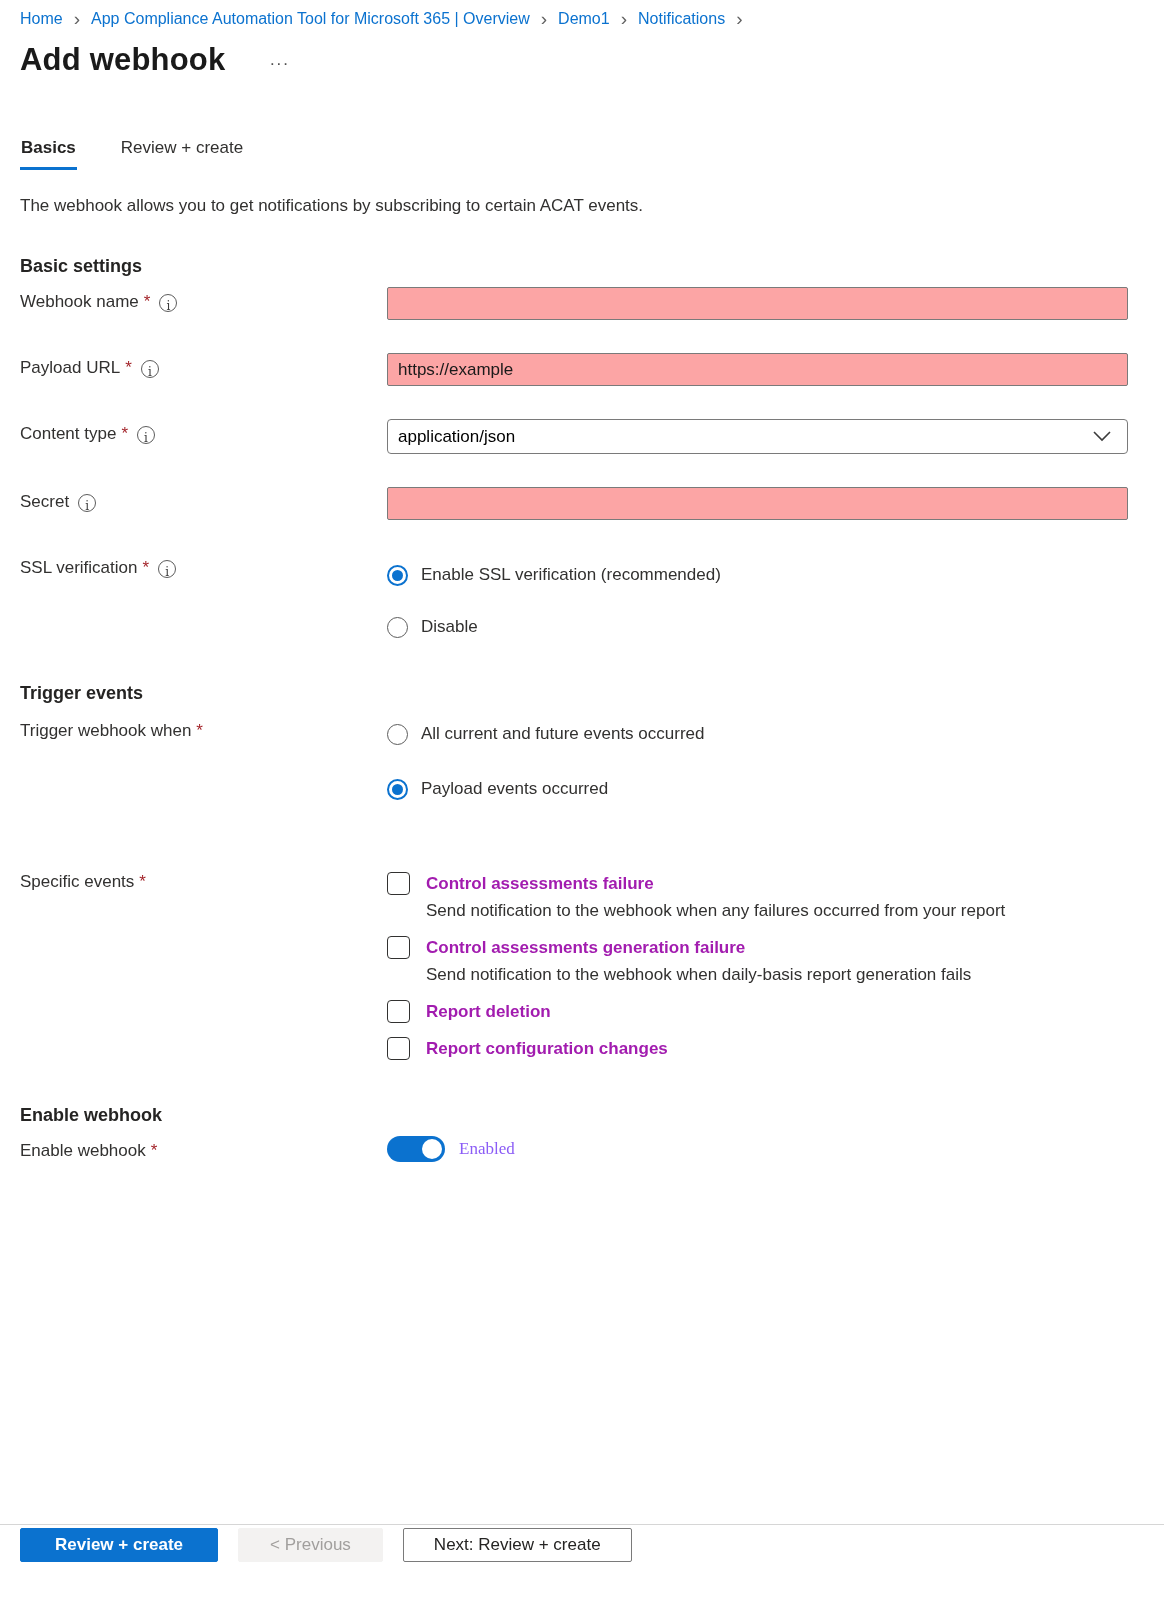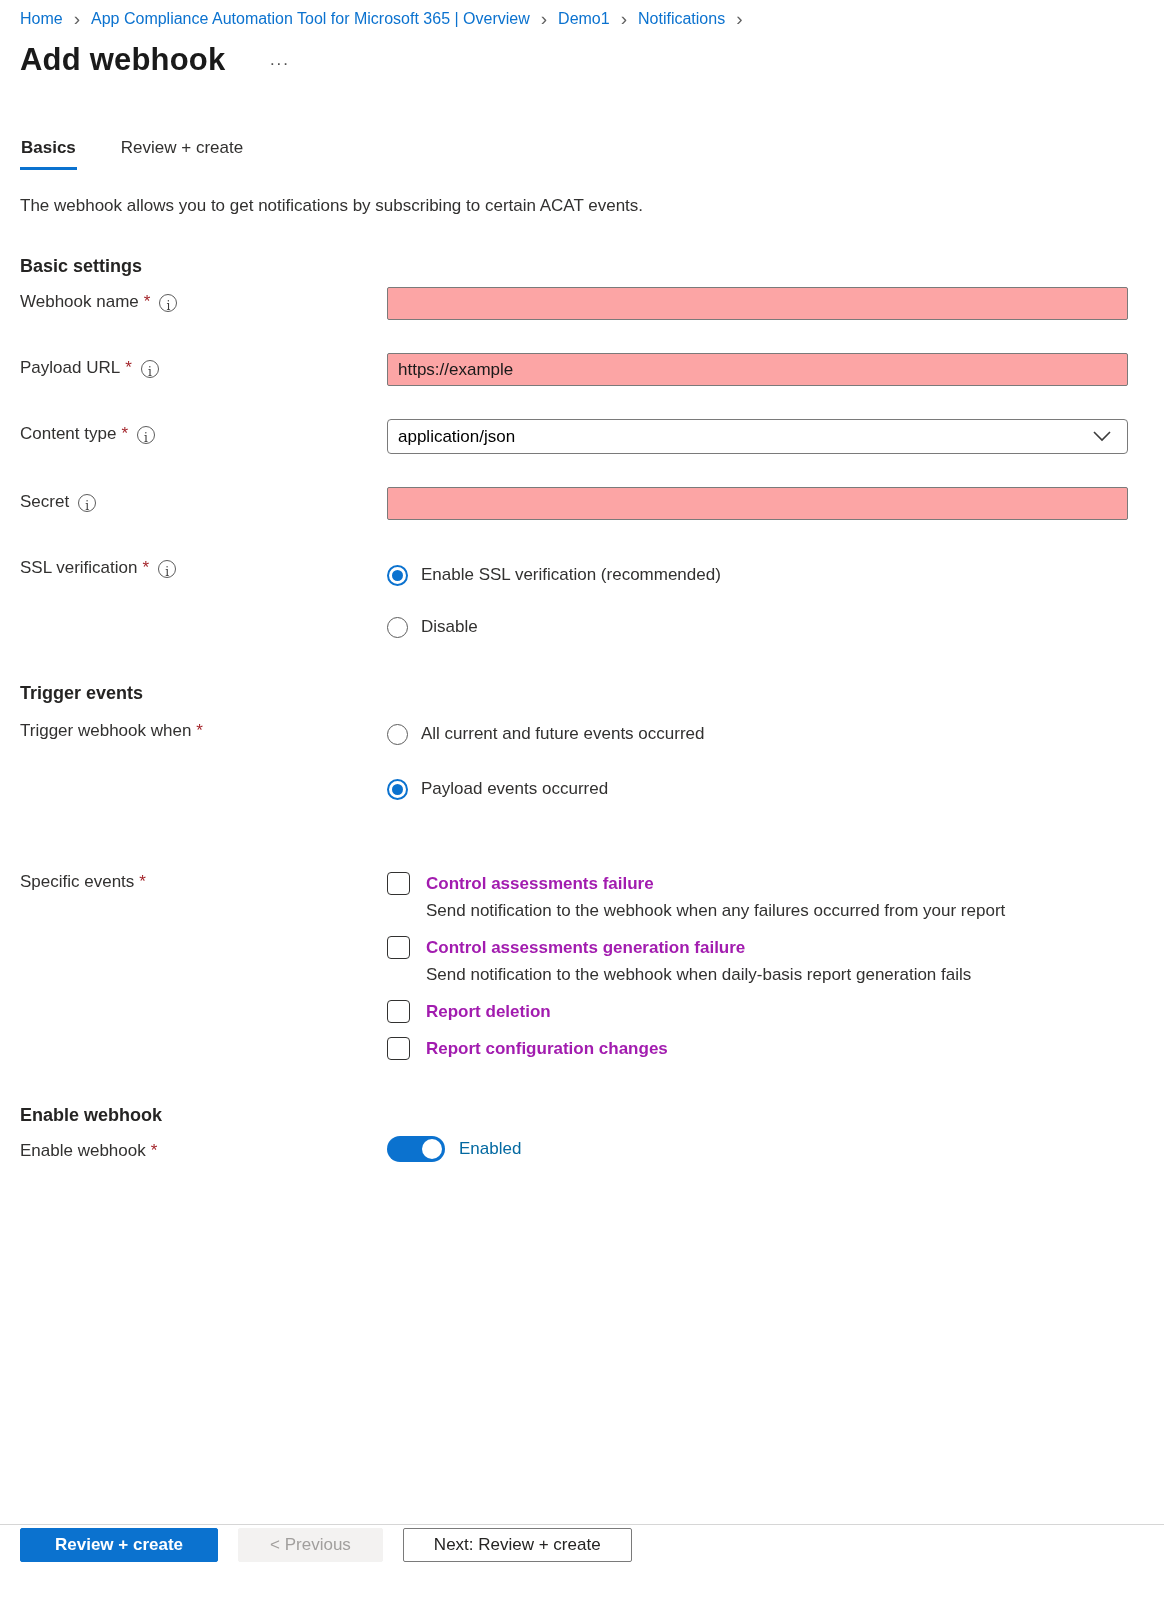--- a/index.html
+++ b/index.html
@@ -63,21 +63,21 @@
   .cb-title { font-size: 17px; font-weight: 700; color: #a21caf; line-height: 27px; }
   .cb-desc { font-size: 17px; color: #323130; line-height: 27px; }
 
   
   .toggle-row { margin-bottom: 0; margin-top: 10px; }
   .toggle-wrap { display: flex; align-items: center; gap: 14px; padding-top: 0; }
   .toggle { width: 58px; height: 26px; border-radius: 13px; background: #c8c6c4; position: relative; cursor: pointer; flex-shrink: 0; }
   .toggle.on { background: #0b72cf; }
   .toggle .knob { position: absolute; top: 3px; left: 3px; width: 20px; height: 20px; border-radius: 50%; background: #fff; }
   .toggle.on .knob { left: auto; right: 3px; }
-  .toggle-state { font-size: 17px; color: #0369a1; }
+  .toggle-state { font-size: 17px; color: #8b5cf6; font-family: Liberation Serif, serif; }
 
   
   .footer-divider { position: absolute; top: 1524px; left: 0; width: 1164px; border-top: 1px solid #d6d6d6; }
   .footer-buttons { position: absolute; top: 1528px; left: 20px; display: flex; gap: 20px; }
   .btn { height: 34px; font-family: "Liberation Sans", sans-serif; font-size: 17px; border-radius: 2px; cursor: pointer; white-space: nowrap; }
   .btn-primary { background: #0b72cf; border: 1px solid #0b72cf; color: #fff; font-weight: 700; padding: 0 34px; }
   .btn-disabled { background: #f3f2f1; border: 1px solid #f3f2f1; color: #a19f9d; padding: 0 31px; }
   .btn-secondary { background: #fff; border: 1px solid #7a7a7a; color: #252423; padding: 0 30px; }
 
   .chevron-down-svg { flex-shrink: 0; }

